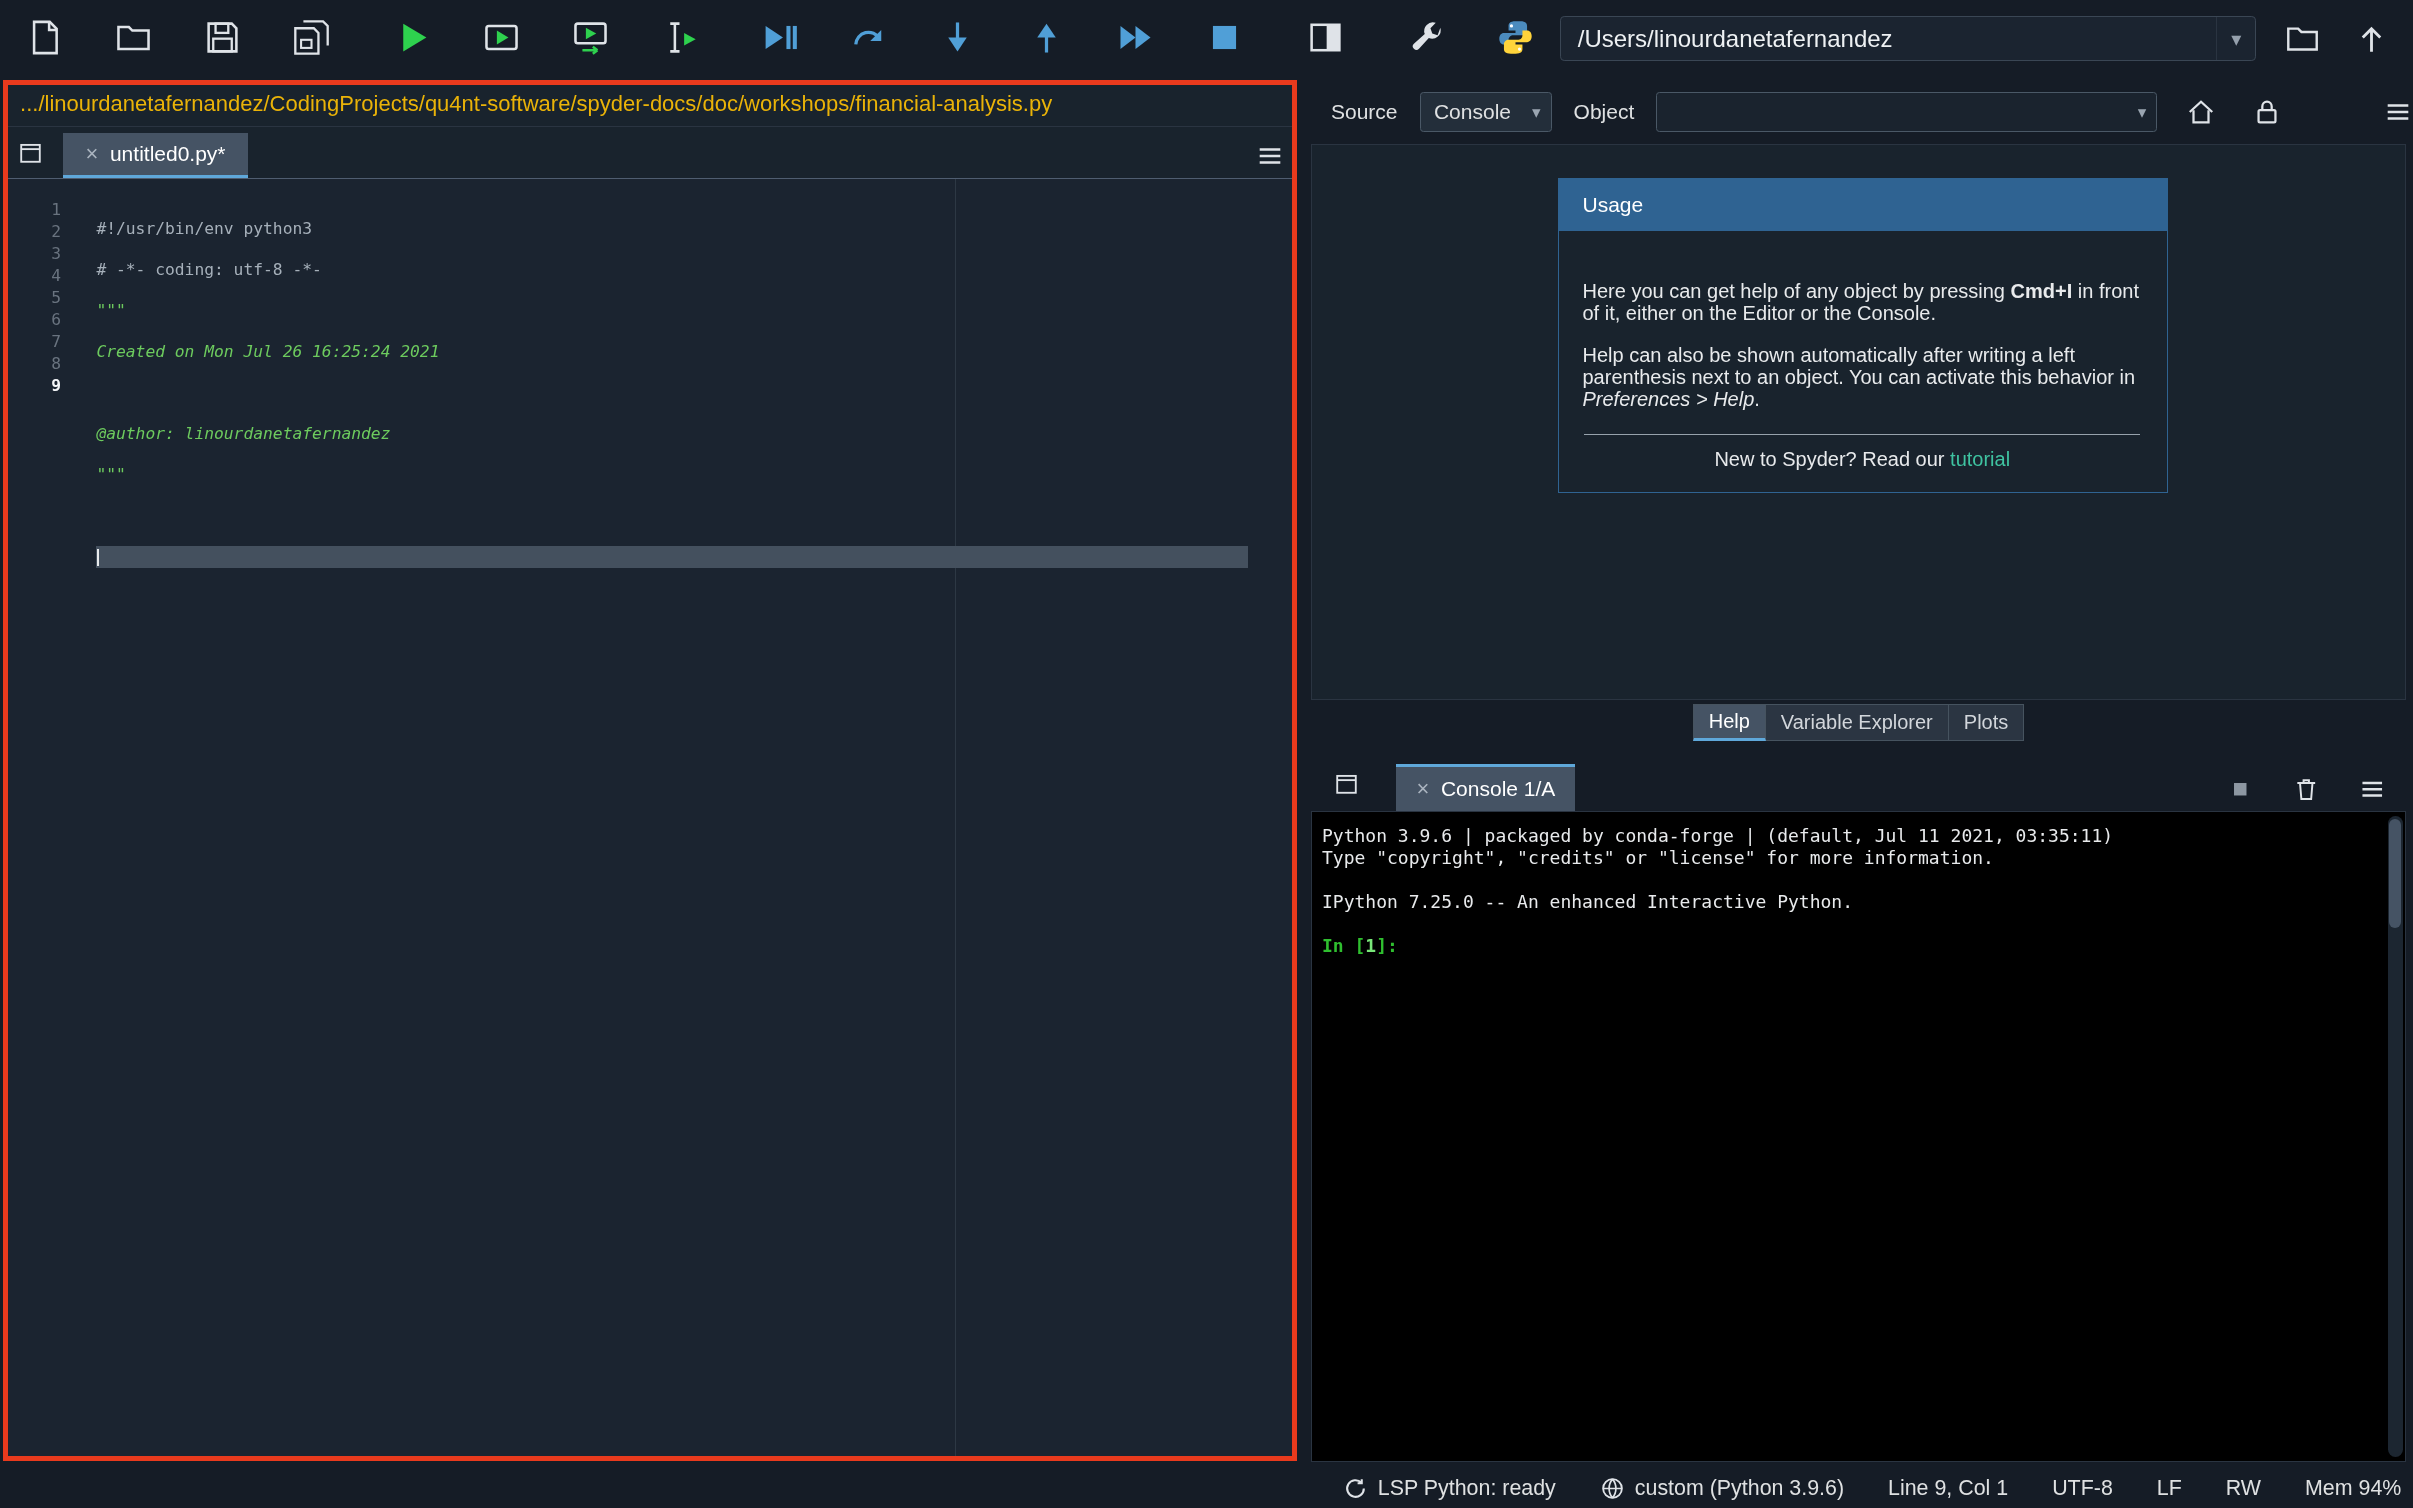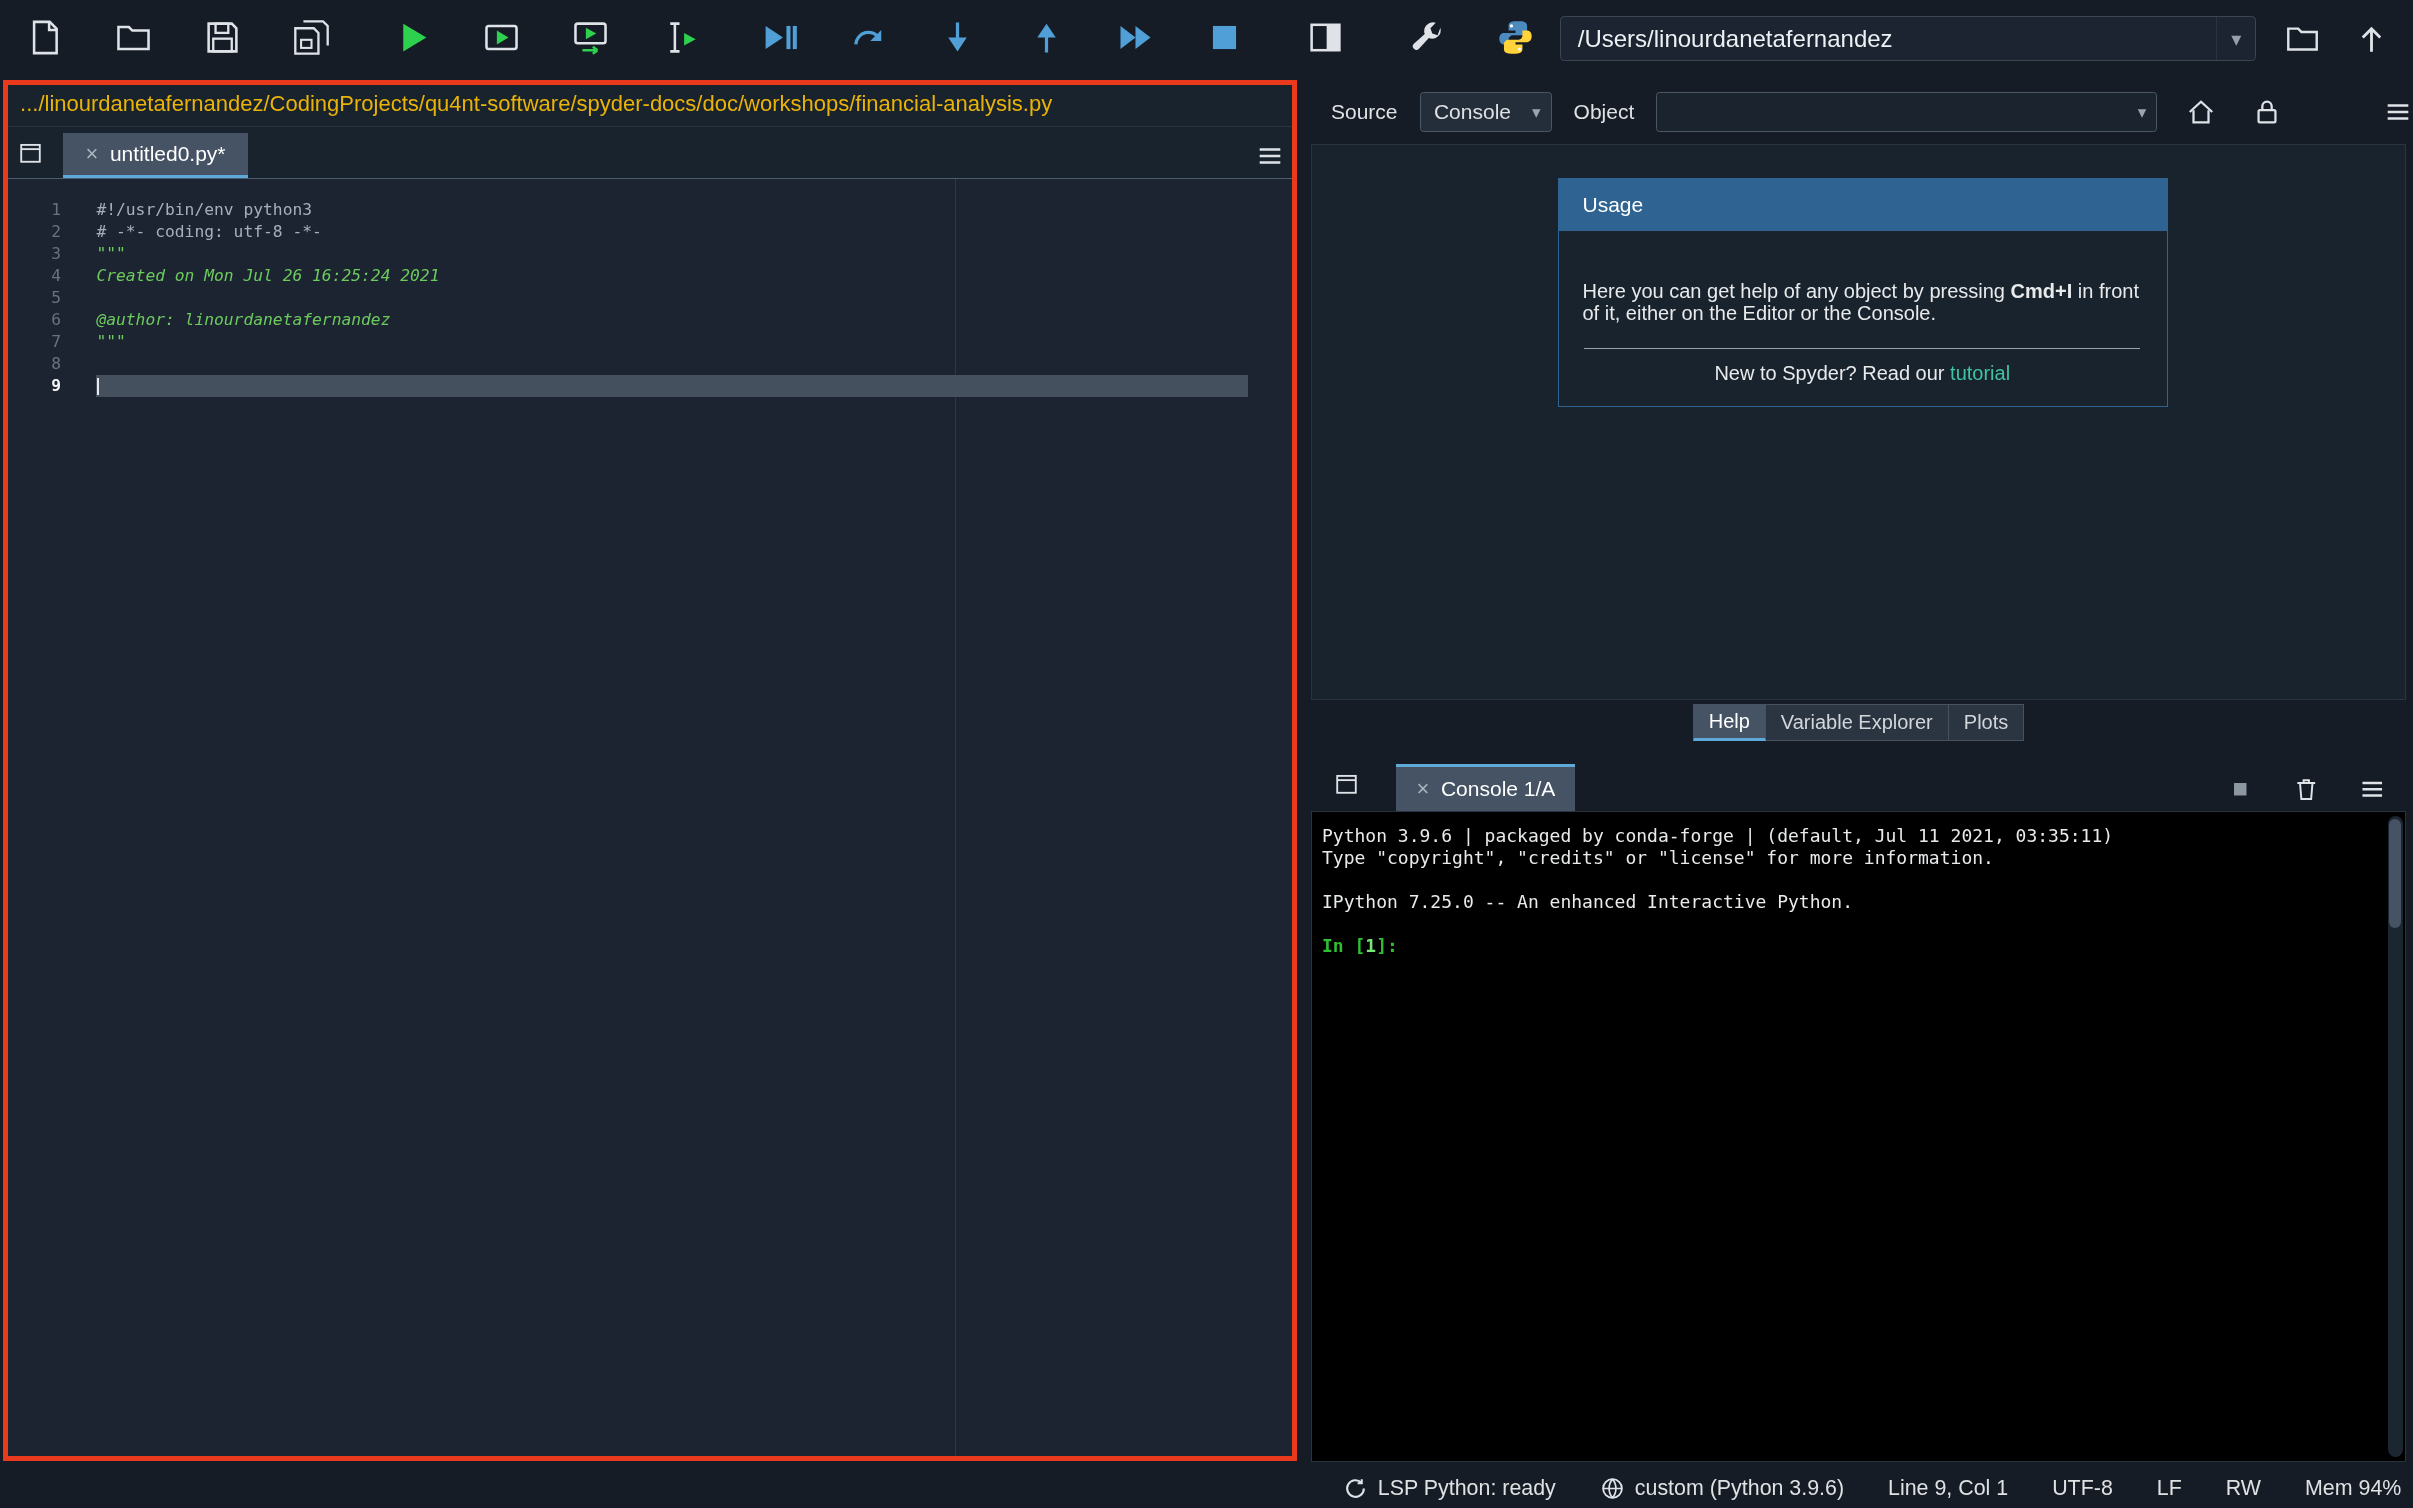--- a/index.html
+++ b/index.html
@@ -44,21 +44,21 @@
   .icon-btn svg { width:30px; height:30px; }
 
   .editor-area { position:absolute; left:8.4px; top:179px; width:1284px; height:1277px;
     background:#1b2430; display:flex; font-family:"DejaVu Sans Mono", monospace;
     font-size:16.3px; line-height:22px; }
   .gutter { width:71px; padding-top:20px; text-align:right; color:#69737f; }
   .gutter .ln { height:22px; padding-right:18.4px; }
   .gutter .ln.cur { color:#f4f6f8; font-weight:bold; }
   .code-area { flex:1; padding-top:20px; padding-left:17px; position:relative; }
   .col-guide { position:absolute; left:876px; top:0; bottom:0; width:0.8px; background:#2d3844; }
-  .cl { height:22px; white-space:pre; position:relative; }
+  .cl { height:22px; white-space:pre; position:relative;margin-top:19px; }
   .cl.comment span { color:#a6b0ba; }
   .cl.string span { color:#6dcb5e; }
   .cl.string-italic span { color:#6dcb5e; font-style:italic; }
   .cl.curline { background:#44505e; margin-right:44px; }
   .cl.curline::before { content:""; position:absolute; left:0.8px; top:2.5px; width:1.7px; height:17px; background:#e8eaec; }
 
   
   .annotation { position:absolute; left:2.5px; top:80px; width:1294px; height:1381px;
     border:5.9px solid #e93a1d; pointer-events:none; z-index:50; }
 
@@ -326,20 +326,21 @@
         <path d="M5 9h22M5 16h22M5 23h22" stroke="#dfe3e8" stroke-width="2.6"></path>
       </svg>
   </button>
 </div>
 
 <div class="help-panel">
   <div class="usage-box">
     <div class="usage-header">Usage</div>
     <div class="usage-body">
       <p><span>Here you can get help of any object by pressing </span><b>Cmd+I</b><span> in front of it, either on the Editor or the Console.</span></p>
+      <p><span>Help can also be shown automatically after writing a left parenthesis next to an object. You can activate this behavior in </span><i>Preferences &gt; Help</i><span>.</span></p>
       <hr class="usage-hr">
       <p class="usage-footer"><span>New to Spyder? Read our </span><a class="tutorial-link" href="#">tutorial</a></p>
     </div>
   </div>
 </div>
 
 <div class="help-tabs" id="help-tabs">
     <button class="htab active">Help</button>
     <button class="htab">Variable Explorer</button>
     <button class="htab">Plots</button>

